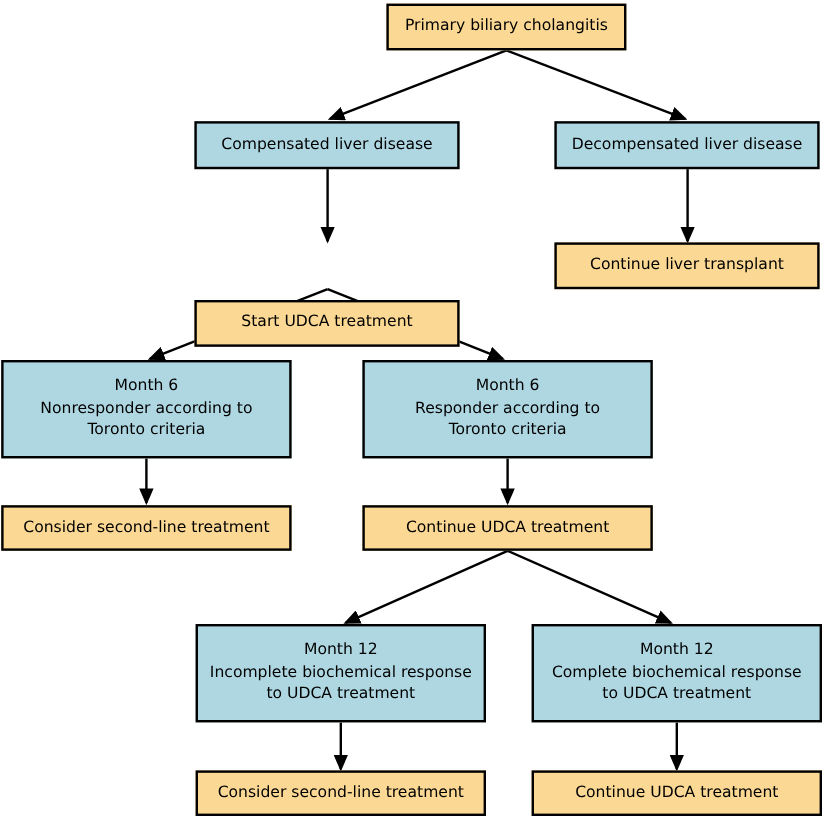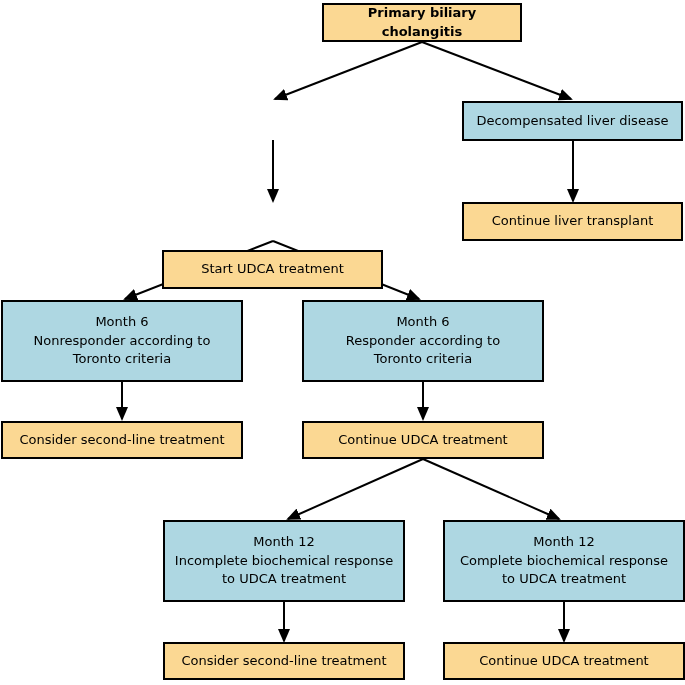--- a/index.html
+++ b/index.html
@@ -63,24 +63,27 @@
     <line x1="273" y1="241" x2="125" y2="299" marker-end="url(#arrowhead)"></line>
     <line x1="273" y1="241" x2="419" y2="299" marker-end="url(#arrowhead)"></line>
     <line x1="122" y1="382" x2="122" y2="419" marker-end="url(#arrowhead)"></line>
     <line x1="423" y1="382" x2="423" y2="419" marker-end="url(#arrowhead)"></line>
     <line x1="423" y1="459" x2="288" y2="519" marker-end="url(#arrowhead)"></line>
     <line x1="423" y1="459" x2="559" y2="519" marker-end="url(#arrowhead)"></line>
     <line x1="284" y1="602" x2="284" y2="641" marker-end="url(#arrowhead)"></line>
     <line x1="564" y1="602" x2="564" y2="641" marker-end="url(#arrowhead)"></line>
   </svg>
 
-  <div class="node fill-action" style="left:322px; top:3px;   width:200px; height:39px;font-weight:bold;">
+  <div class="node fill-action" style="left:322px; top:3px;   width:200px; height:39px;">
       <span class="lbl">Primary biliary cholangitis</span>
     </div>
 
+  <div class="node fill-state" style="left:162px; top:101px; width:221px; height:40px;">
+      <span class="lbl">Compensated liver disease</span>
+    </div>
   <div class="node fill-state" style="left:462px; top:101px; width:221px; height:40px;">
       <span class="lbl">Decompensated liver disease</span>
     </div>
 
   <div class="node fill-action" style="left:162px; top:202px; width:221px; height:39px;margin-top:48px;">
       <span class="lbl">Start UDCA treatment</span>
     </div>
   <div class="node fill-action" style="left:462px; top:202px; width:221px; height:39px;">
       <span class="lbl">Continue liver transplant</span>
     </div>

